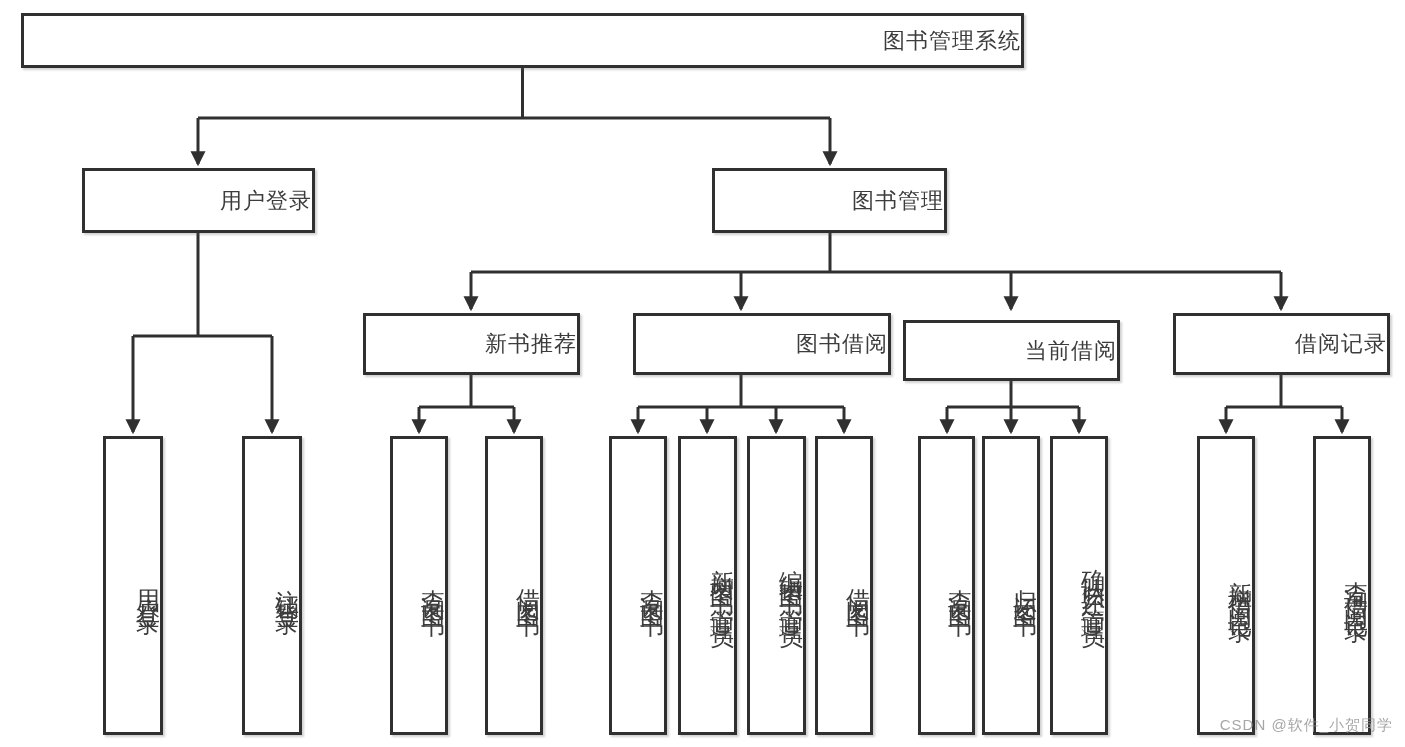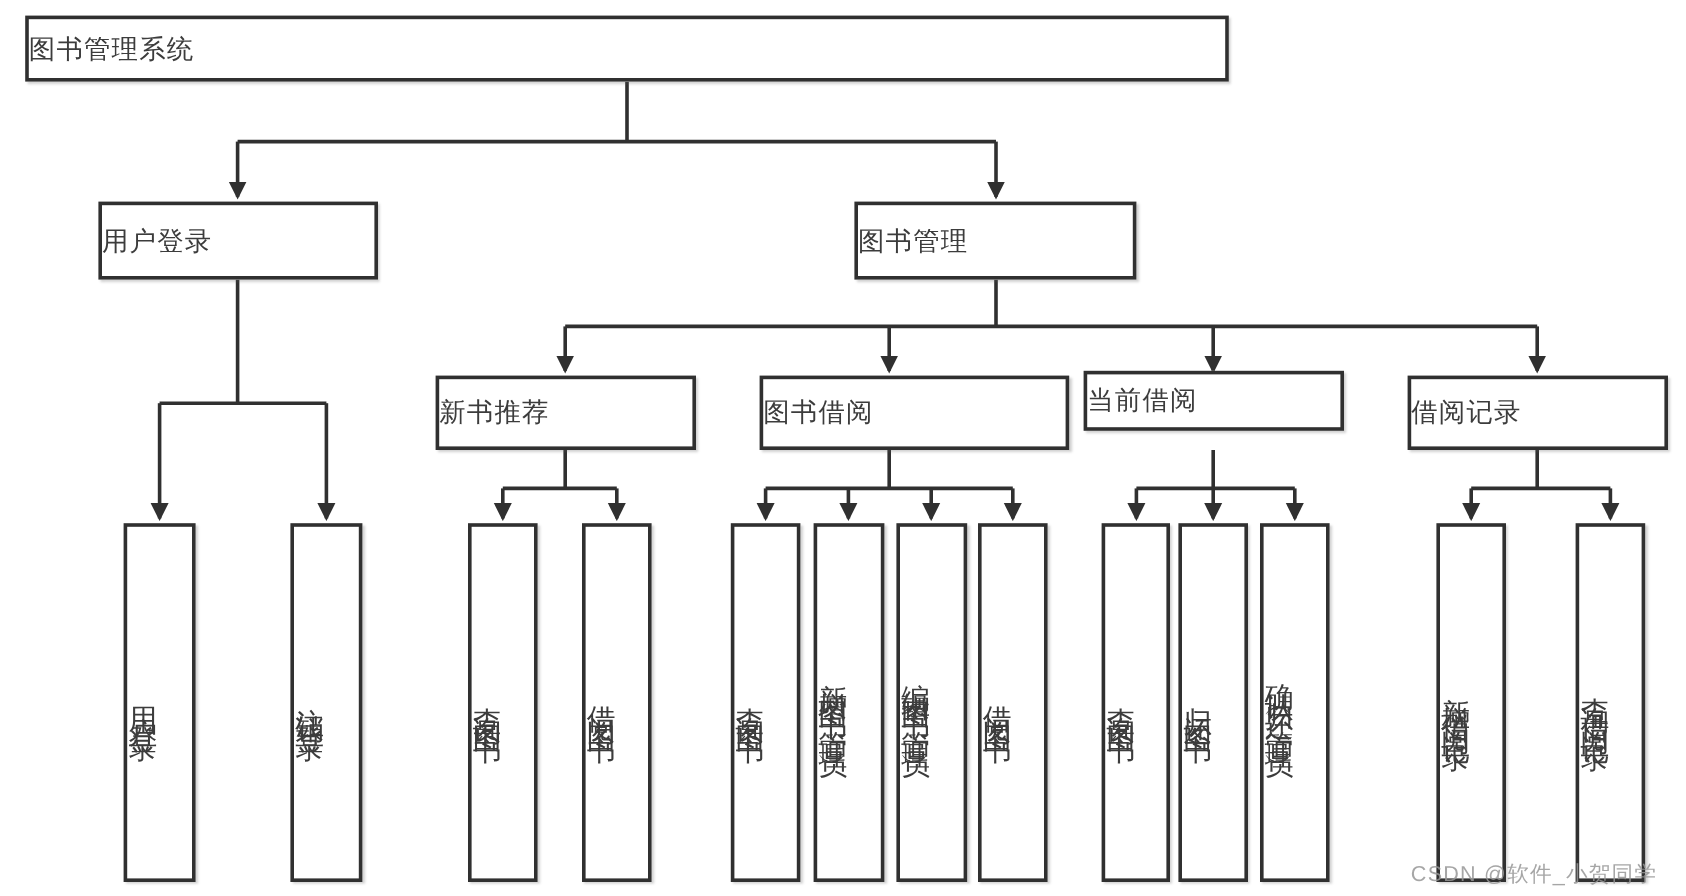--- a/index.html
+++ b/index.html
@@ -21,21 +21,21 @@
     height: 747px;
   }
 
   .box {
     position: absolute;
     background: #ffffff;
     border: 3px solid #303030;
     box-shadow: 2px 2px 2px rgba(90,90,90,0.28);
     display: flex;
     align-items: center;
-    justify-content: flex-start;
+    justify-content: flex-end;
     color: #3c3c3c;
   }
 
   .box.h span {
     font-size: 22px;
     letter-spacing: 1px;
     white-space: nowrap;
   }
 
   .box.v span {
@@ -43,22 +43,22 @@
     text-orientation: mixed;
     font-size: 24px;
     letter-spacing: 8px;
     line-height: 1;
     white-space: nowrap;
   }
 
   .watermark {
     position: absolute;
     top: 716px;
-    right: 24px;
-    font-size: 18px;
+    right: 12px;
+    font-size: 15px;
     color: rgba(150,150,150,0.85);
     letter-spacing: 1px;
     white-space: nowrap;
   }
 </style>
 </head>
 <body>
 
 <div class="stage">
 
@@ -115,21 +115,21 @@
   <div class="box h" style="left:363px; top:313px; width:217px; height:62px;">
     <span>新书推荐</span>
   </div>
 
   <div class="box h" style="left:712px; top:168px; width:235px; height:65px;">
     <span>图书管理</span>
   </div>
   <div class="box h" style="left:633px; top:313px; width:258px; height:62px;">
     <span>图书借阅</span>
   </div>
-  <div class="box h" style="left:903px; top:309px; width:217px; height:50px;">
+  <div class="box h" style="left:903px; top:320px; width:217px; height:61px;">
     <span>当前借阅</span>
   </div>
   <div class="box h" style="left:1173px; top:313px; width:217px; height:62px;">
     <span>借阅记录</span>
   </div>
 
   <div class="box v" style="left:103px; top:436px; width:60px; height:299px;">
     <span>用户登录</span>
   </div>
   <div class="box v" style="left:242px; top:436px; width:60px; height:299px;">

